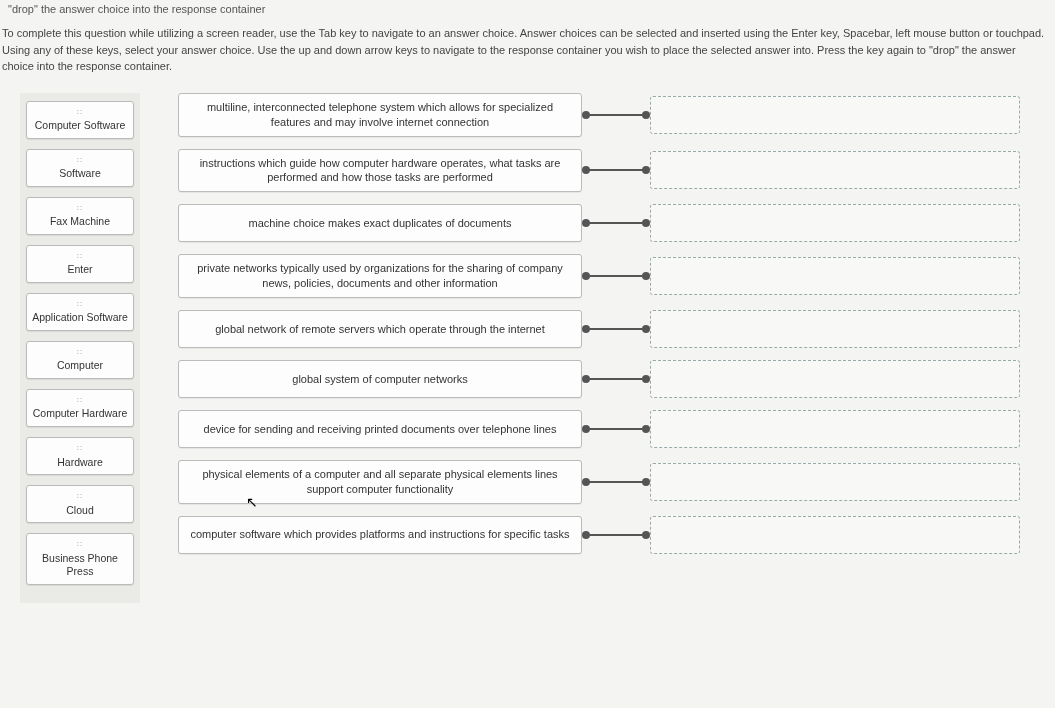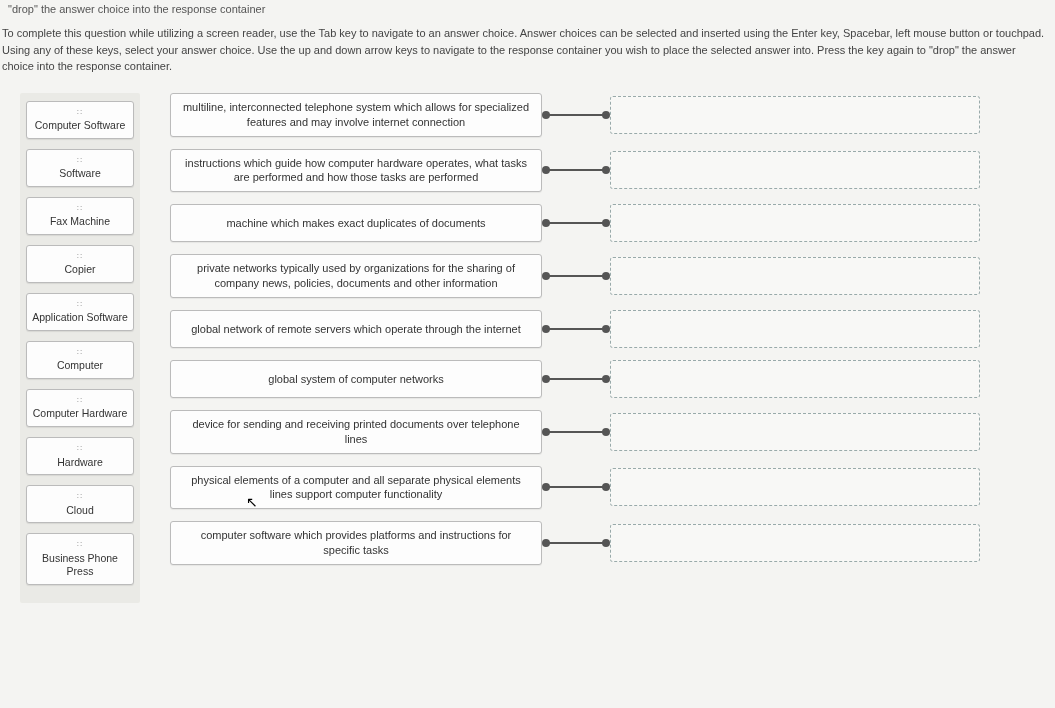--- a/index.html
+++ b/index.html
@@ -56,34 +56,35 @@
   }
   .rows-col {
     flex: 1;
   }
   .row {
     display: flex;
     align-items: center;
     margin-bottom: 12px;
   }
   .definition {
-    width: 372px;
+    width: 404px;
     min-height: 38px;
     background: #fdfdfd;
     border: 1px solid #bbb;
     border-radius: 3px;
     font-size: 11px;
     color: #333;
     text-align: center;
     padding: 6px 10px;
     display: flex;
     align-items: center;
     justify-content: center;
     line-height: 1.35;
     box-shadow: 0 1px 1px rgba(0,0,0,0.06);
+    margin-left: 8px;
   }
   .connector {
     width: 60px;
     height: 2px;
     background: #555;
     position: relative;
     margin: 0 4px;
   }
   .connector::before,
   .connector::after {
@@ -128,21 +129,21 @@
     <div class="choice">
       <span class="grip">::</span>
       <span>Software</span>
     </div>
     <div class="choice">
       <span class="grip">::</span>
       <span>Fax Machine</span>
     </div>
     <div class="choice">
       <span class="grip">::</span>
-      <span>Copier</span>
+      <span>Enter</span>
     </div>
     <div class="choice">
       <span class="grip">::</span>
       <span>Application Software</span>
     </div>
     <div class="choice">
       <span class="grip">::</span>
       <span>Computer</span>
     </div>
     <div class="choice">
@@ -176,21 +177,21 @@
     <div class="row">
       <div class="definition">
           <span>instructions which guide how computer hardware operates, what tasks are performed and how those tasks are performed</span>
         </div>
       <div class="connector"></div>
       <div class="dropzone"></div>
     </div>
 
     <div class="row">
       <div class="definition">
-          <span>machine which makes exact duplicates of documents</span>
+          <span>machine choice makes exact duplicates of documents</span>
         </div>
       <div class="connector"></div>
       <div class="dropzone"></div>
     </div>
 
     <div class="row">
       <div class="definition">
           <span>private networks typically used by organizations for the sharing of company news, policies, documents and other information</span>
         </div>
       <div class="connector"></div>

